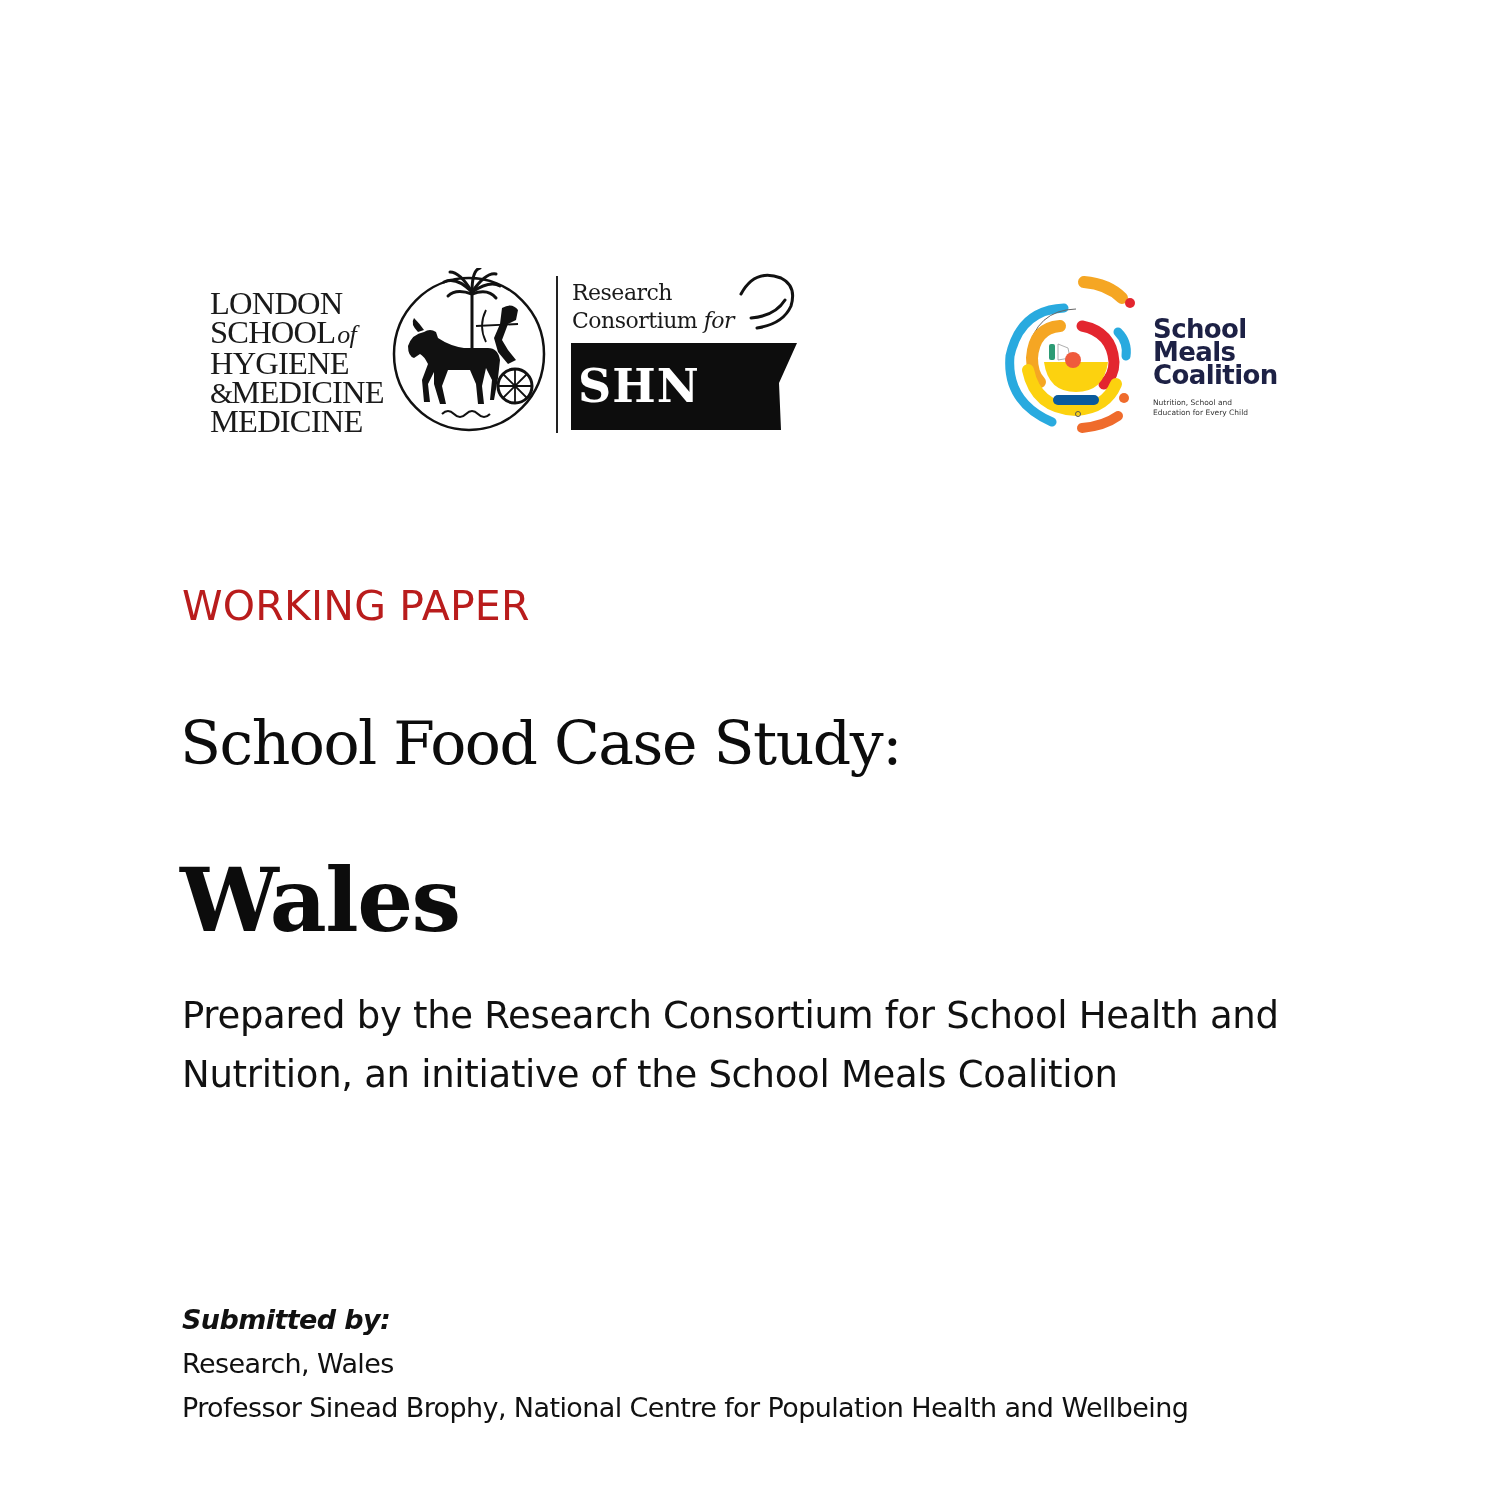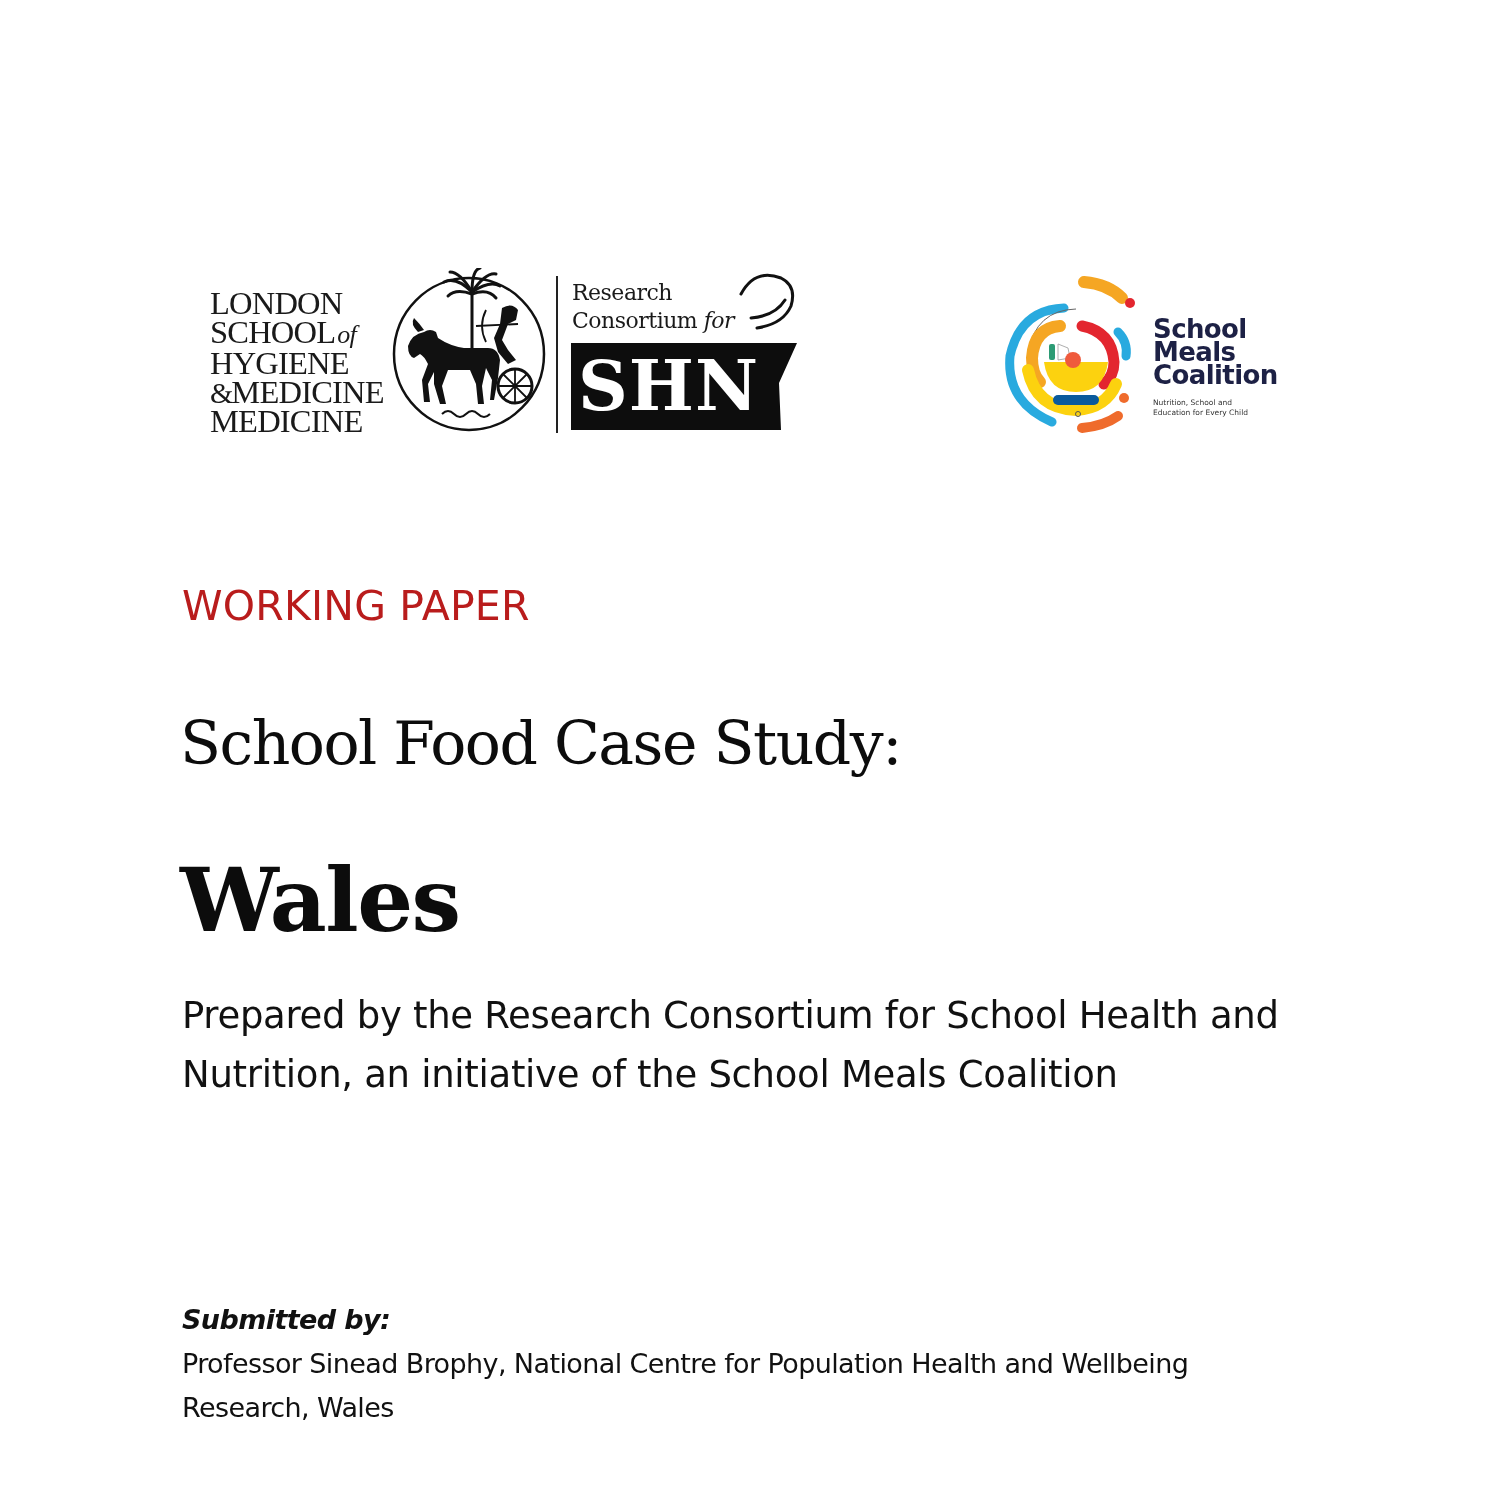--- a/index.html
+++ b/index.html
@@ -12,21 +12,21 @@
     .lshtm-text .of { font-style: italic; font-size: 26px; margin-left: 2px; }
     .lshtm-text .amp { font-size: 30px; letter-spacing: -2px; }
     .lshtm-crest { left: 390px; top: 268px; width: 158px; height: 165px; }
 
     .divider { left: 556px; top: 276px; width: 2px; height: 157px; background: #222; }
 
     .rc-text { left: 572px; top: 279px; font-family: "DejaVu Serif", serif; font-size: 22px; line-height: 28px; color: #1a1a1a; white-space: nowrap; letter-spacing: -0.5px; }
     .rc-text .for { font-style: italic; margin-top: 39px; }
     .rc-swirl { left: 735px; top: 272px; width: 62px; height: 62px; }
     .shn-banner { left: 571px; top: 343px; width: 226px; height: 87px; }
-    .shn-label { left: 578px; top: 341px; width: 180px; font-family: "DejaVu Serif", serif; font-weight: bold; font-size: 69px; line-height: 90px; color: #fff; letter-spacing: 1px; }
+    .shn-label { left: 578px; top: 341px; width: 180px; font-family: "DejaVu Serif", serif; font-weight: bold; font-size: 46px; line-height: 90px; color: #fff; letter-spacing: 1px; }
 
     
     .smc-mark { left: 1000px; top: 270px; width: 140px; height: 170px; }
     .smc-name { left: 1153px; top: 318px; font-family: "DejaVu Sans", sans-serif; font-weight: bold; font-size: 26px; line-height: 23px; color: #1d2145; letter-spacing: -0.6px; }
     .smc-tag { left: 1153px; top: 398px; font-family: "DejaVu Sans", sans-serif; font-size: 7.5px; line-height: 10px; color: #333; }
 
     
     .kicker { left: 182px; top: 582px; font-family: "DejaVu Sans", sans-serif; font-size: 41px; color: #b91c1c; letter-spacing: 0.2px; }
     .title-1 { left: 180px; top: 688px; font-family: "DejaVu Serif", serif; font-size: 60px; line-height: 110px; color: #0c0c0c; white-space: nowrap; letter-spacing: -1.5px; }
     .title-2 { left: 180px; top: 845px; font-family: "DejaVu Serif", serif; font-weight: bold; font-size: 88px; line-height: 110px; color: #0c0c0c; letter-spacing: -1.5px; }
@@ -129,15 +129,15 @@
   <div>Education for Every Child</div>
 </div>
 
 <div class="abs kicker">WORKING PAPER</div>
 <div class="abs title-1">School Food Case Study:</div>
 <div class="abs title-2">Wales</div>
 <div class="abs subtitle">Prepared by the Research Consortium for School Health and Nutrition, an initiative of the School Meals Coalition</div>
 
 <div class="abs submitted-head">Submitted by:</div>
 <div class="abs submitters">
+  <div>Research, Wales</div>
   <div>Professor Sinead Brophy, National Centre for Population Health and Wellbeing</div>
-  <div>Research, Wales</div>
 </div>
 
 </body></html>

